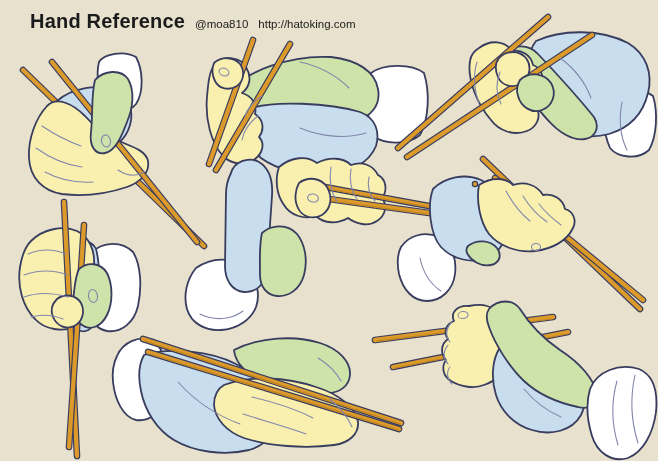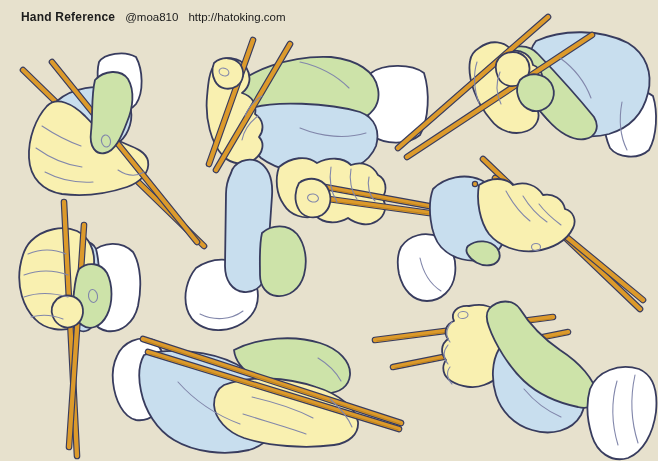--- a/index.html
+++ b/index.html
@@ -6,21 +6,21 @@
     --bg:#e7e1cd; --text:#1b1b1b; --outline:#383c5e; --crease:#8287ab;
     --skin_yellow:#f9f0b0; --accent_green:#cde3a9; --accent_blue:#c8deee;
     --cuff_white:#ffffff; --chopstick_orange:#dc9a2b; --chopstick_edge:#b87e1e;
   }
   html,body{margin:0;padding:0;}
   #canvas{
     position:relative;width:658px;height:461px;background:var(--bg);
     overflow:hidden;font-family:"Liberation Sans",sans-serif;
   }
   .hdr{position:absolute;left:21px;top:10px;display:flex;align-items:baseline;gap:10px;color:var(--text);white-space:nowrap;}
-  .hdr .t{font-size:12px;font-weight:600;letter-spacing:.2px;}
+  .hdr .t{font-size:20px;font-weight:600;letter-spacing:.2px;margin-left:9px;}
   .hdr .s{font-size:11.5px;font-weight:400;}
   svg.art{position:absolute;left:0;top:0;}
   .ol{stroke:var(--outline);stroke-width:1.8;stroke-linejoin:round;stroke-linecap:round;}
   .f-skin{fill:var(--skin_yellow);}
   .f-green{fill:var(--accent_green);}
   .f-blue{fill:var(--accent_blue);}
   .f-white{fill:var(--cuff_white);}
   .crease{fill:none;stroke:var(--crease);stroke-width:1.1;stroke-linecap:round;}
   .nail{fill:none;stroke:var(--crease);stroke-width:1.1;}
   .stick-o{fill:none;stroke:var(--outline);stroke-width:6.6;stroke-linecap:round;}

